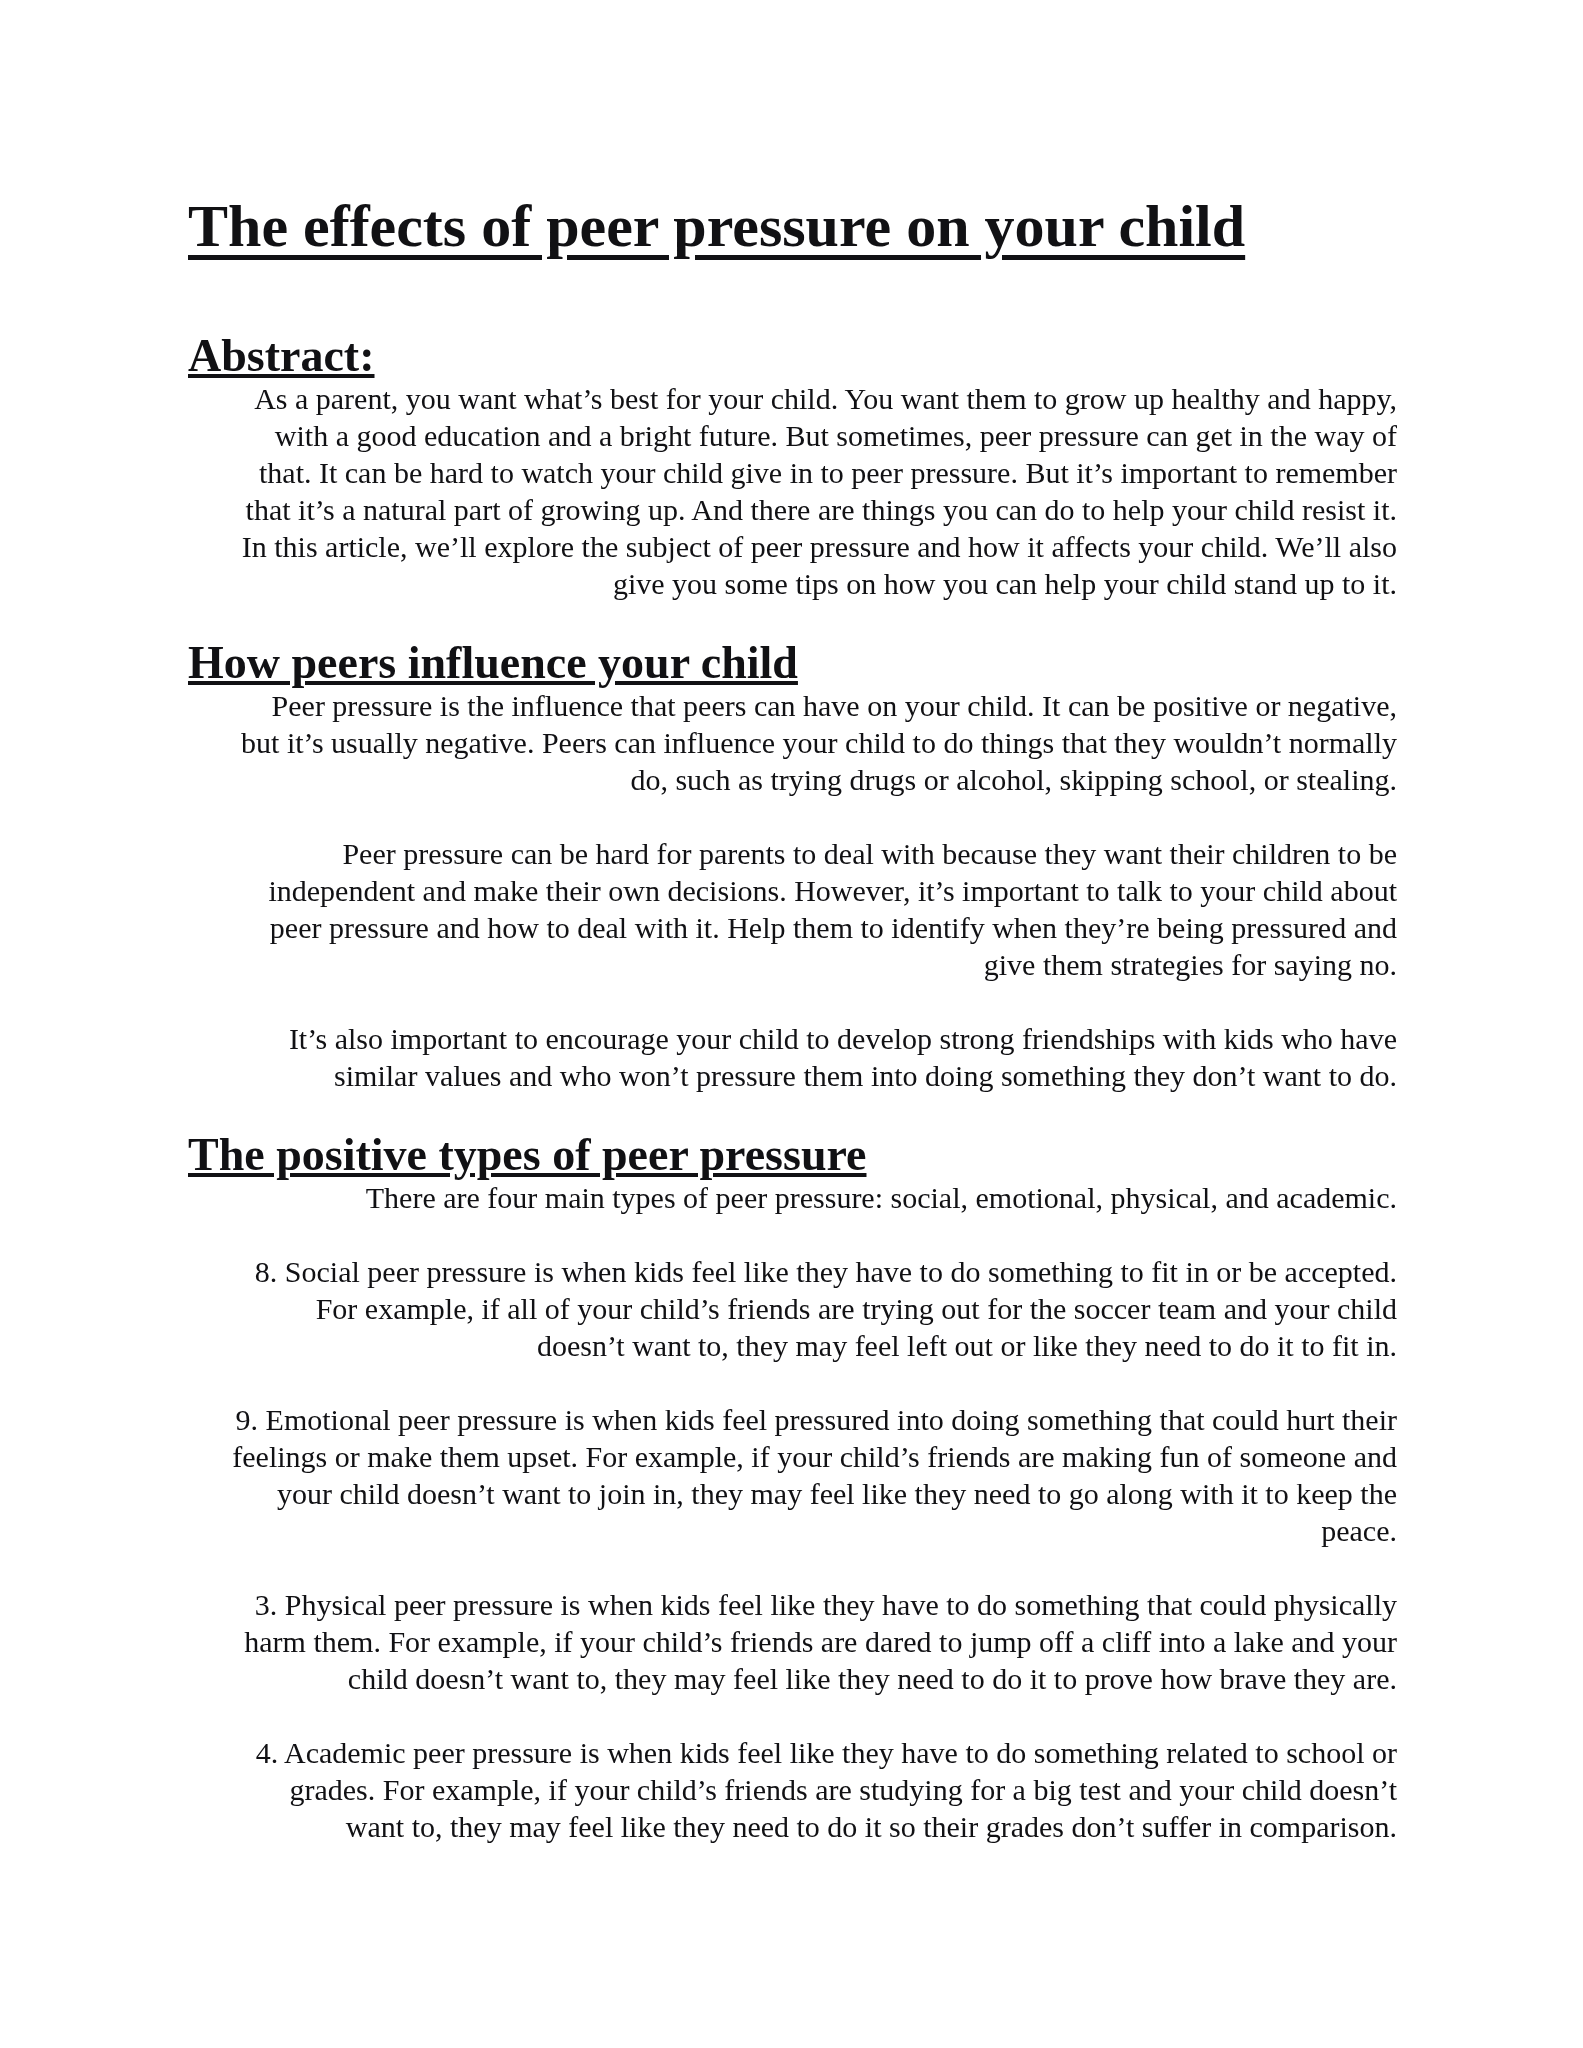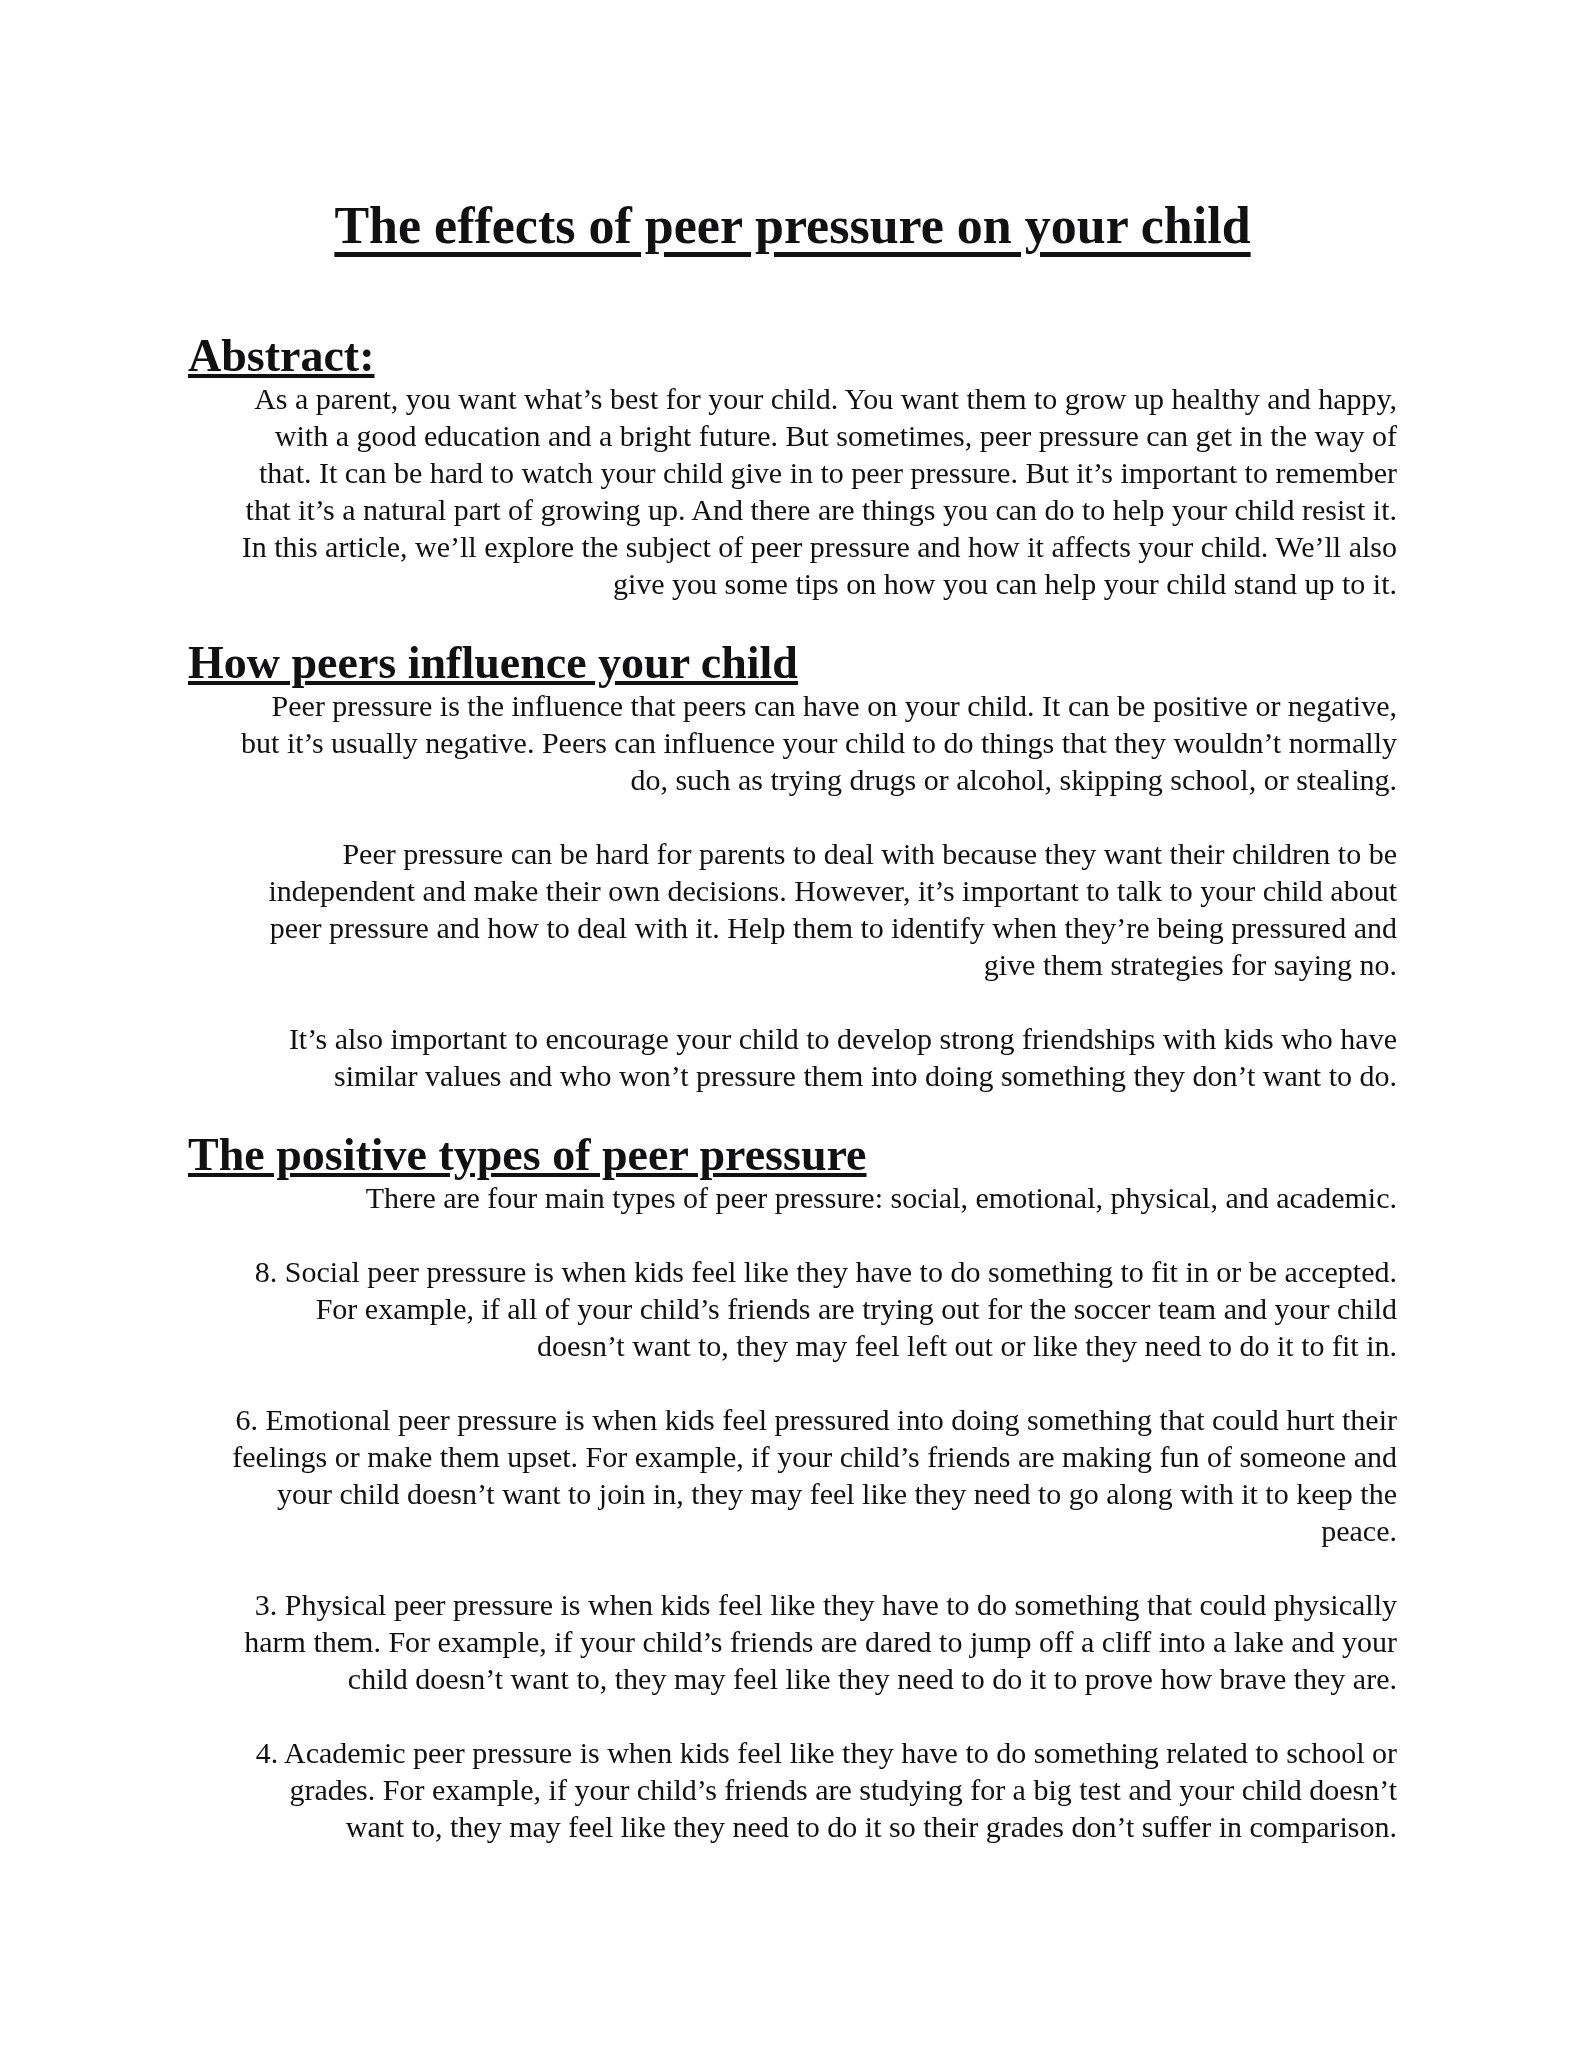--- a/index.html
+++ b/index.html
@@ -13,24 +13,24 @@
     height: 2048px;
     box-sizing: border-box;
     margin: 0 auto;
     padding: 196px 186px 0 188px;
     background: #ffffff;
     color: #111114;
     font-family: "Liberation Serif", "DejaVu Serif", serif;
     overflow: hidden;
   }
   .doc-title {
-    font-size: 52px;
+    font-size: 60px;
     line-height: 60px;
     font-weight: bold;
-    text-align: center;
+    text-align: left;
     margin: 0 0 76px 0;
     text-decoration: underline;
     text-decoration-thickness: 5px;
     text-underline-offset: 9px;
   }
   h2.section-heading {
     font-size: 46px;
     line-height: 48px;
     font-weight: bold;
     margin: 30px 0 0 0;
@@ -74,21 +74,21 @@
     <p class="doc-paragraph">It’s also important to encourage your child to develop strong friendships with kids who have
 similar values and who won’t pressure them into doing something they don’t want to do.</p>
   </section>
 
   <section>
     <h2 class="section-heading">The positive types of peer pressure</h2>
     <p class="doc-paragraph">There are four main types of peer pressure: social, emotional, physical, and academic.</p>
     <p class="doc-paragraph">8. Social peer pressure is when kids feel like they have to do something to fit in or be accepted.
 For example, if all of your child’s friends are trying out for the soccer team and your child
 doesn’t want to, they may feel left out or like they need to do it to fit in.</p>
-    <p class="doc-paragraph">6. Emotional peer pressure is when kids feel pressured into doing something that could hurt their
+    <p class="doc-paragraph">9. Emotional peer pressure is when kids feel pressured into doing something that could hurt their
 feelings or make them upset. For example, if your child’s friends are making fun of someone and
 your child doesn’t want to join in, they may feel like they need to go along with it to keep the
 peace.</p>
     <p class="doc-paragraph">3. Physical peer pressure is when kids feel like they have to do something that could physically
 harm them. For example, if your child’s friends are dared to jump off a cliff into a lake and your
 child doesn’t want to, they may feel like they need to do it to prove how brave they are.</p>
     <p class="doc-paragraph">4. Academic peer pressure is when kids feel like they have to do something related to school or
 grades. For example, if your child’s friends are studying for a big test and your child doesn’t
 want to, they may feel like they need to do it so their grades don’t suffer in comparison.</p>
   </section>

